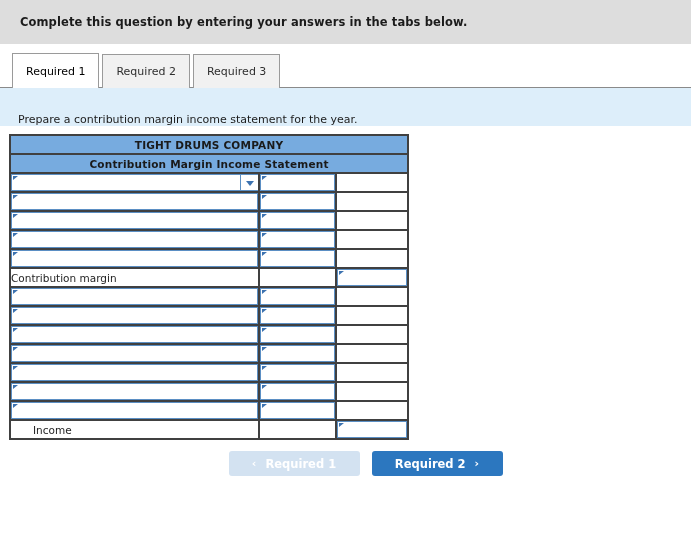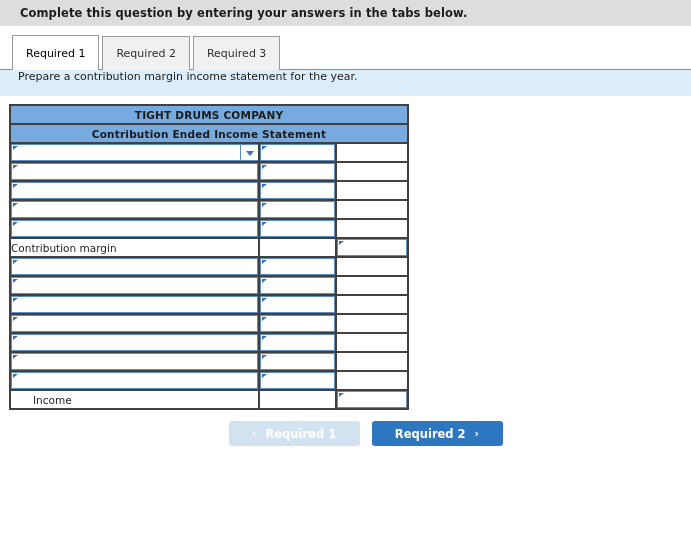--- a/index.html
+++ b/index.html
@@ -6,21 +6,21 @@
   html, body {
     margin: 0; padding: 0;
     width: 691px; height: 538px;
     background: #ffffff;
     font-family: "DejaVu Sans", "Liberation Sans", sans-serif;
     overflow: hidden;
   }
 
   
   .top-bar {
-    height: 26px;
+    height: 44px;
     background: #dddddd;
     display: flex;
     align-items: center;
     padding-left: 20px;
   }
   .top-bar-text {
     font-size: 11.5px;
     font-weight: bold;
     color: #1b1b1b;
     letter-spacing: .1px;
@@ -60,24 +60,24 @@
   }
   .tab.active {
     background: #ffffff;
     color: #000000;
     z-index: 3;
     height: 35px;
   }
 
   
   .req-band {
-    height: 26px;
+    height: 38px;
     background: #ddeefa;
     display: flex;
-    align-items: flex-start;
+    align-items: flex-end;
     padding-left: 18px;
   }
   .req-band-text {
     font-size: 11px;
     color: #1c1c1c;
   }
 
   
   .sheet-wrap { padding: 8px 0 0 9px; }
   table.sheet {
@@ -204,21 +204,21 @@
     <colgroup>
       <col class="col-label">
         <col class="col-mid">
         <col class="col-right">
     </colgroup>
     <tbody id="sheet-body">
         <tr class="hdr">
           <td colspan="3">TIGHT DRUMS COMPANY</td>
         </tr>
         <tr class="hdr">
-          <td colspan="3">Contribution Ended Income Statement</td>
+          <td colspan="3">Contribution Margin Income Statement</td>
         </tr>
         <tr>
           <td class="cell-input cell-select">
             <div class="ibox with-caret"></div>
             <div class="selsep"></div>
           </td>
           <td class="cell-input">
             <div class="ibox"></div>
           </td>
           <td></td>

